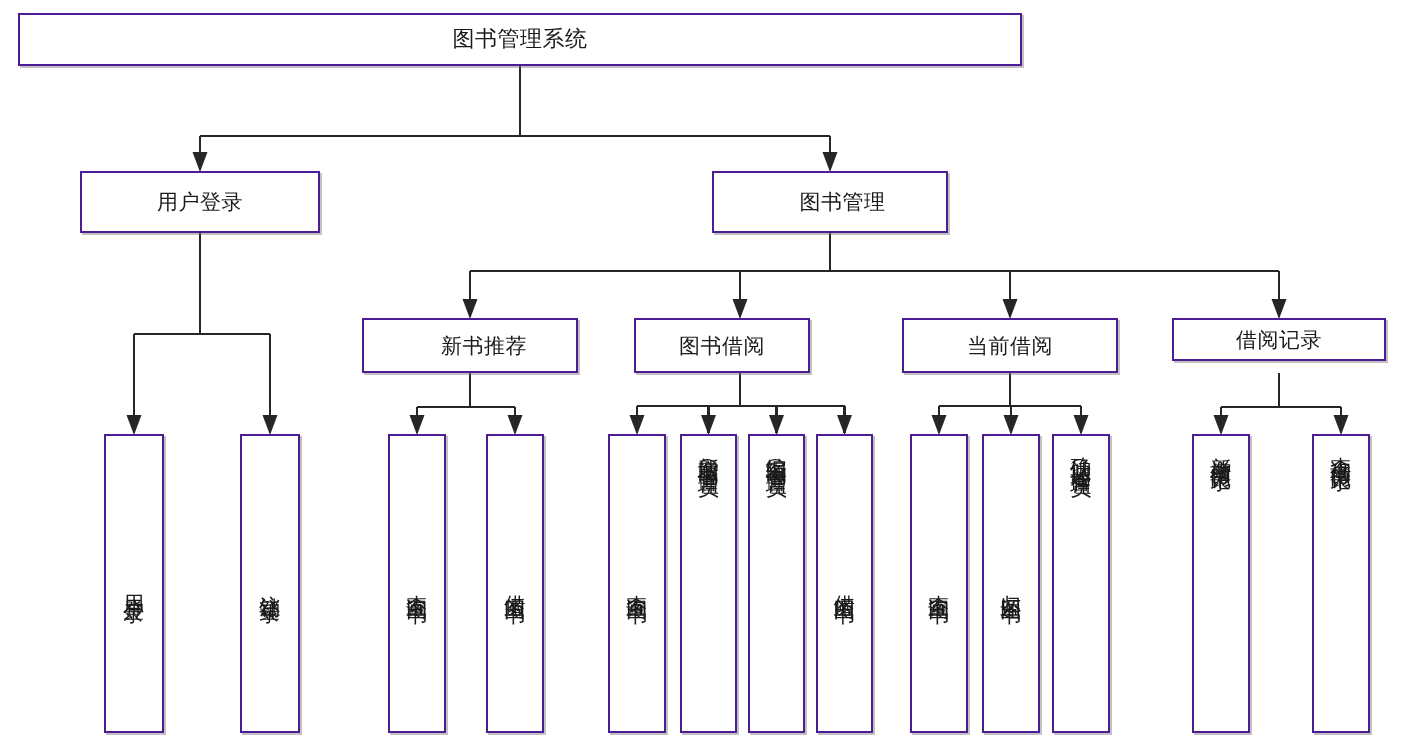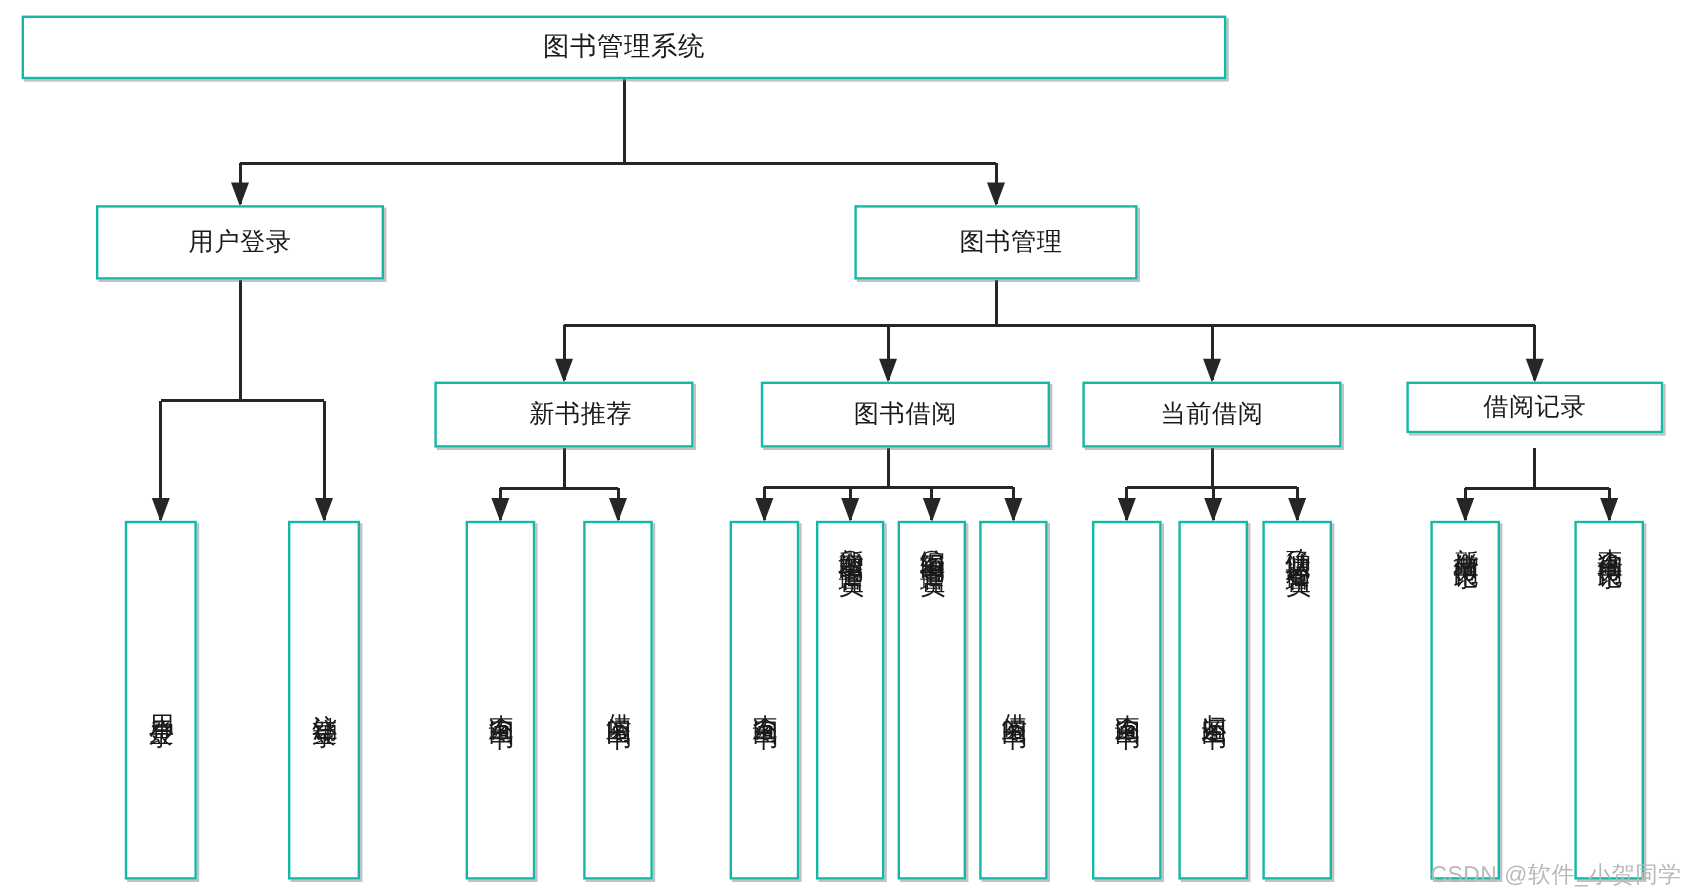--- a/index.html
+++ b/index.html
@@ -21,21 +21,21 @@
   #edges {
     position: absolute;
     left: 0;
     top: 0;
     width: 1405px;
     height: 747px;
   }
   .node {
     position: absolute;
     box-sizing: border-box;
-    border: 2px solid #14b8a6;
+    border: 2px solid #4c1d95;
     background: #ffffff;
     color: #1a1a1a;
     display: flex;
     align-items: center;
     justify-content: center;
     box-shadow: 2px 2px 0 rgba(120,120,120,0.45);
     z-index: 2;
   }
   .node .lbl {
     font-size: 21px;
@@ -127,21 +127,21 @@
       </div>
       <div class="node" style="left: 80px; top: 171px; width: 240px; height: 62px;">
         <span class="lbl">用户登录</span>
       </div>
       <div class="node" style="left: 712px; top: 171px; width: 236px; height: 62px; padding-left: 25px;">
         <span class="lbl">图书管理</span>
       </div>
       <div class="node" style="left: 362px; top: 318px; width: 216px; height: 55px; padding-left: 28px;">
         <span class="lbl">新书推荐</span>
       </div>
-      <div class="node" style="left: 634px; top: 318px; width: 241px; height: 55px;">
+      <div class="node" style="left: 634px; top: 318px; width: 176px; height: 55px;">
         <span class="lbl">图书借阅</span>
       </div>
       <div class="node" style="left: 902px; top: 318px; width: 216px; height: 55px;">
         <span class="lbl">当前借阅</span>
       </div>
       <div class="node" style="left: 1172px; top: 318px; width: 214px; height: 43px;">
         <span class="lbl">借阅记录</span>
       </div>
       <div class="node vert mid" style="left: 104px; top: 434px; width: 60px; height: 299px;">
         <span class="lbl">用户登录</span>
@@ -176,14 +176,13 @@
       <div class="node vert" style="left: 1052px; top: 434px; width: 58px; height: 299px;">
         <span class="lbl">确认归还（管理员）</span>
       </div>
       <div class="node vert" style="left: 1192px; top: 434px; width: 58px; height: 299px;">
         <span class="lbl">新增借阅记录</span>
       </div>
       <div class="node vert" style="left: 1312px; top: 434px; width: 58px; height: 299px;">
         <span class="lbl">查询借阅记录</span>
       </div>
     </div>
-  <div class="watermark" style="left:1192px; top:716px;">CSDN @软件_小贺同学</div>
 </div>
 
 </body></html>

